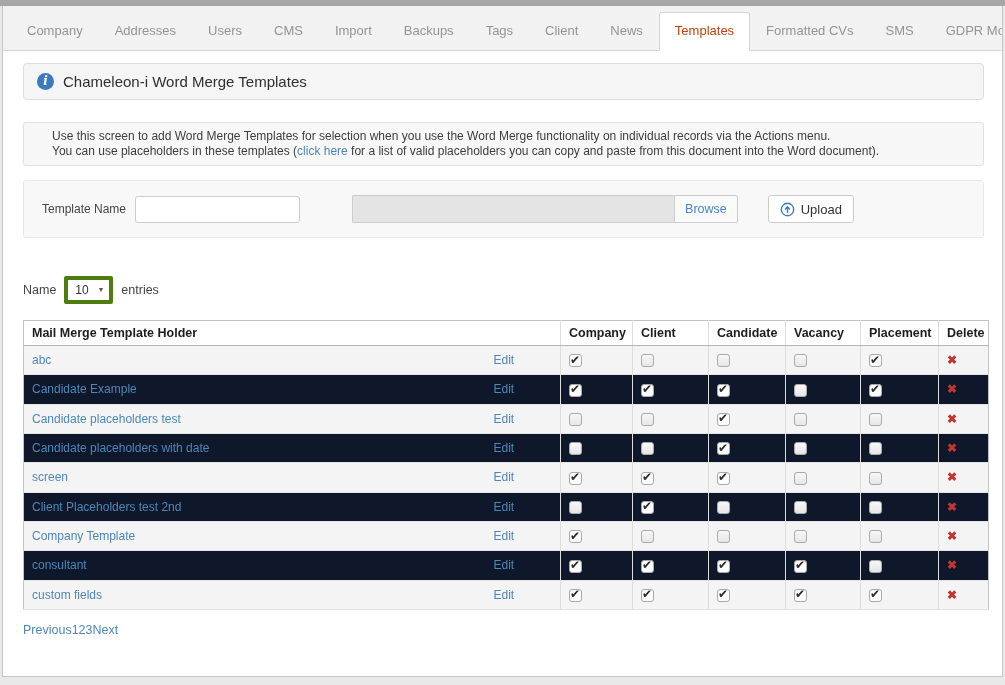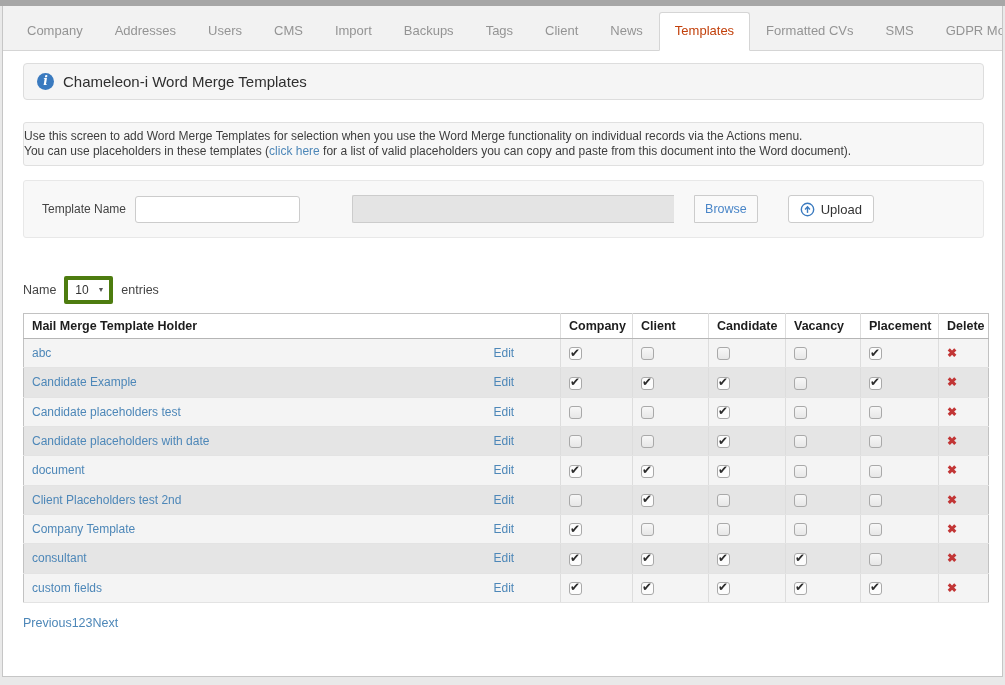--- a/index.html
+++ b/index.html
@@ -44,36 +44,36 @@
   .info-icon {
     width:17px; height:17px; border-radius:50%; background:#3a7abf;
     color:#fff; font-family:"DejaVu Serif", serif; font-style:italic; font-weight:bold;
     font-size:12px; line-height:17px; text-align:center; flex:0 0 auto;
   }
   .page-title { font-size:15px; color:#2f2f2f; }
 
   
   .info-box {
     margin-top:22px; background:#f7f7f7; border:1px solid #e0e0e0;
-    border-radius:3px; padding:6px 0; font-size:12px; line-height:15px; color:#3d3d3d;
+    border-radius:3px; padding:6px 28px; font-size:12px; line-height:15px; color:#3d3d3d;
   }
   a.inline-link { color:#4d87b8; text-decoration:none; cursor:pointer; }
 
   
   .form-box {
     margin-top:14px; background:#f8f8f8; border:1px solid #e8e8e8;
     border-radius:3px; padding:15px 18px;
     display:flex; align-items:center; height:58px;
   }
   .form-label { font-size:12px; color:#444; margin-right:9px; white-space:nowrap; }
   .text-input {
     width:165px; height:27px; border:1px solid #ccc; border-radius:3px;
     background:#fff; padding:0 8px; font-size:12px; font-family:inherit; color:#333;
   }
-  .file-group { display:flex; margin-left:52px;gap:20px; }
+  .file-group { display:flex; margin-left:52px; }
   .file-display {
     width:322px; height:28px; background:#e4e4e4;
     border:1px solid #ccc; border-right:none; border-radius:2px 0 0 2px;
     font-size:12px; color:#666; padding:6px 8px; cursor:pointer;
   }
   .browse-btn {
     height:28px; border:1px solid #ccc; border-radius:0 2px 2px 0;
     background:#fafafa; color:#4a86c8; font-size:12.5px; padding:0 10px;
     cursor:pointer; font-family:inherit;
   }
@@ -93,22 +93,22 @@
   .select-wrap select {
     appearance:none; -webkit-appearance:none; border:none; background:transparent;
     padding:3px 20px 3px 7px; font-size:12px; font-family:inherit; color:#333; cursor:pointer;
   }
   .select-wrap::after {
     content:"\25BC"; position:absolute; right:5px; top:6px; font-size:7px; color:#555; pointer-events:none;
   }
 
   
   table.grid {
-    margin-top:9px; border-collapse:collapse; width:965px;
-    border:1px solid #c2c2c2; table-layout:fixed; background:#e5e5e5;
+    margin-top:16px; border-collapse:collapse; width:965px;
+    border:1px solid #c2c2c2; table-layout:fixed; background:#0f172a;
   }
   .grid th {
     font-size:12.5px; font-weight:bold; color:#1d1d1d; text-align:left;
     padding:5px 8px; border-bottom:1px solid #b5b5b5; background:#fff;
   }
   .grid th + th, .grid td.vline { border-left:1px solid #ddd; }
   .grid td {
     font-size:12px; padding:7px 8px; border-bottom:1px solid #e3e3e3; height:28px;
   }
   .grid tbody tr:nth-child(odd) td { background:#f4f4f4; }
@@ -261,21 +261,21 @@
             <td><a class="row-link">Candidate placeholders with date</a></td>
             <td class="edit-cell"><a class="row-link">Edit</a></td>
             <td class="vline"><input type="checkbox" class="cb" style=""></td>
             <td class="vline"><input type="checkbox" class="cb" style=""></td>
             <td class="vline"><input type="checkbox" class="cb" checked="" style=""></td>
             <td class="vline"><input type="checkbox" class="cb" style=""></td>
             <td class="vline"><input type="checkbox" class="cb" style=""></td>
             <td class="vline"><span class="del-x">✖</span></td>
           </tr>
           <tr>
-            <td><a class="row-link">document</a></td>
+            <td><a class="row-link">screen</a></td>
             <td class="edit-cell"><a class="row-link">Edit</a></td>
             <td class="vline"><input type="checkbox" class="cb" checked="" style=""></td>
             <td class="vline"><input type="checkbox" class="cb" checked="" style=""></td>
             <td class="vline"><input type="checkbox" class="cb" checked="" style=""></td>
             <td class="vline"><input type="checkbox" class="cb" style=""></td>
             <td class="vline"><input type="checkbox" class="cb" style=""></td>
             <td class="vline"><span class="del-x">✖</span></td>
           </tr>
           <tr>
             <td><a class="row-link">Client Placeholders test 2nd</a></td>

